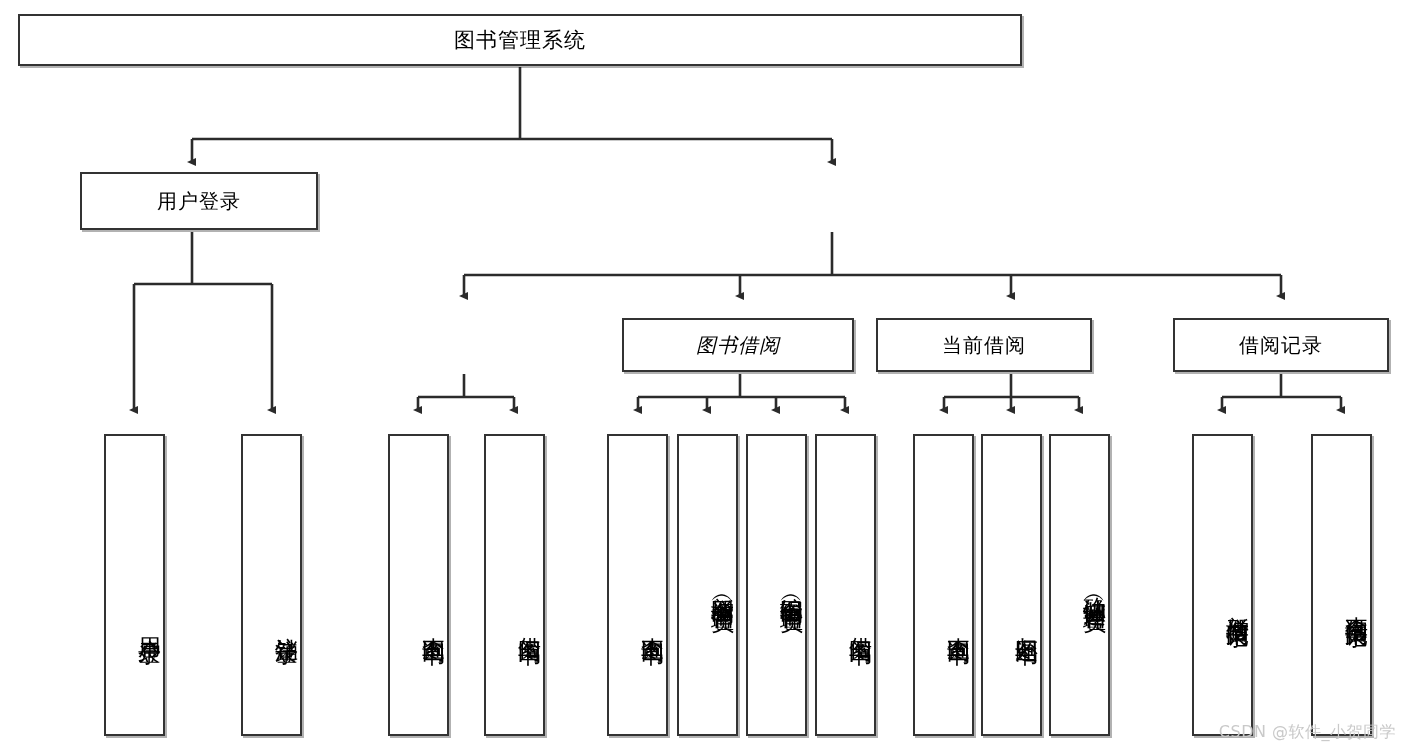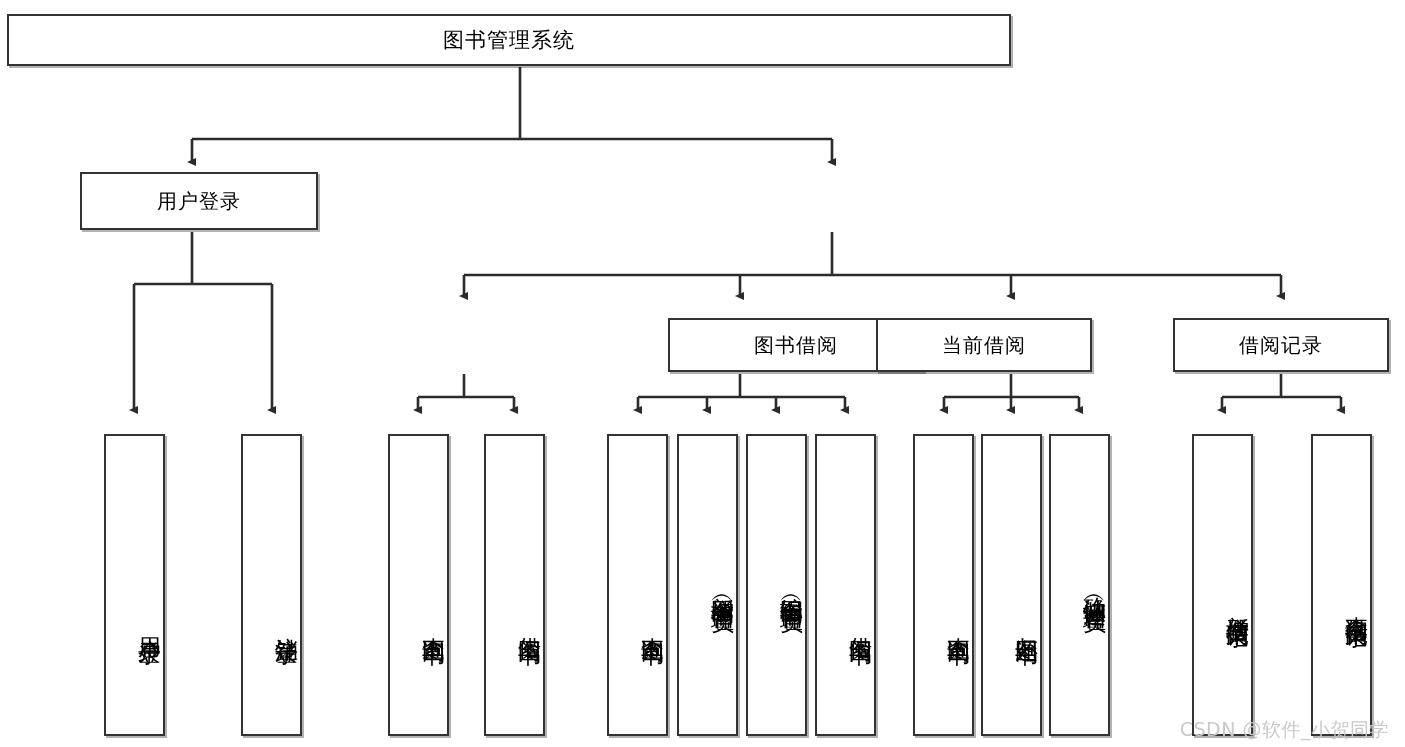--- a/index.html
+++ b/index.html
@@ -54,23 +54,23 @@
     padding-top: 0px;
     white-space: nowrap;
   }
   .node-v .vtext {
     writing-mode: vertical-rl;
     text-orientation: upright;
     display: block;
   }
   .watermark {
     position: absolute;
-    right: 16px;
+    right: 9px;
     bottom: 4px;
-    font-size: 19px;
+    font-size: 16px;
     color: #c9c9c9;
     letter-spacing: 0.5px;
     white-space: nowrap;
     z-index: 3;
   }
 </style>
 </head>
 <body>
 
 <div id="canvas">
@@ -118,29 +118,29 @@
       <path d="M1011,397 L1011,410" marker-end="url(#arrow)"></path>
       <path d="M1079,397 L1079,410" marker-end="url(#arrow)"></path>
 
       <path d="M1281,374 L1281,397"></path>
       <path d="M1222,397 L1341,397"></path>
       <path d="M1222,397 L1222,410" marker-end="url(#arrow)"></path>
       <path d="M1341,397 L1341,410" marker-end="url(#arrow)"></path>
     </g>
   </svg>
 
-  <div class="node node-h node-root" style="left:7px; top:14px; width:1004px; height:52px;">
+  <div class="node node-h node-root" style="left:18px; top:14px; width:1004px; height:52px;">
     <span>图书管理系统</span>
   </div>
 
   <div class="node node-h" style="left:80px; top:172px; width:238px; height:58px;">
     <span>用户登录</span>
   </div>
 
-  <div class="node node-h" style="left:668px; top:318px; width:256px; height:54px;">
+  <div class="node node-h" style="left:622px; top:318px; width:232px; height:54px;font-style:italic;">
     <span>图书借阅</span>
   </div>
   <div class="node node-h" style="left:876px; top:318px; width:216px; height:54px;">
     <span>当前借阅</span>
   </div>
   <div class="node node-h" style="left:1173px; top:318px; width:216px; height:54px;">
     <span>借阅记录</span>
   </div>
 
   <div class="node node-v" style="left:104px; top:434px; width:61px; height:302px; padding-top:76px;">

